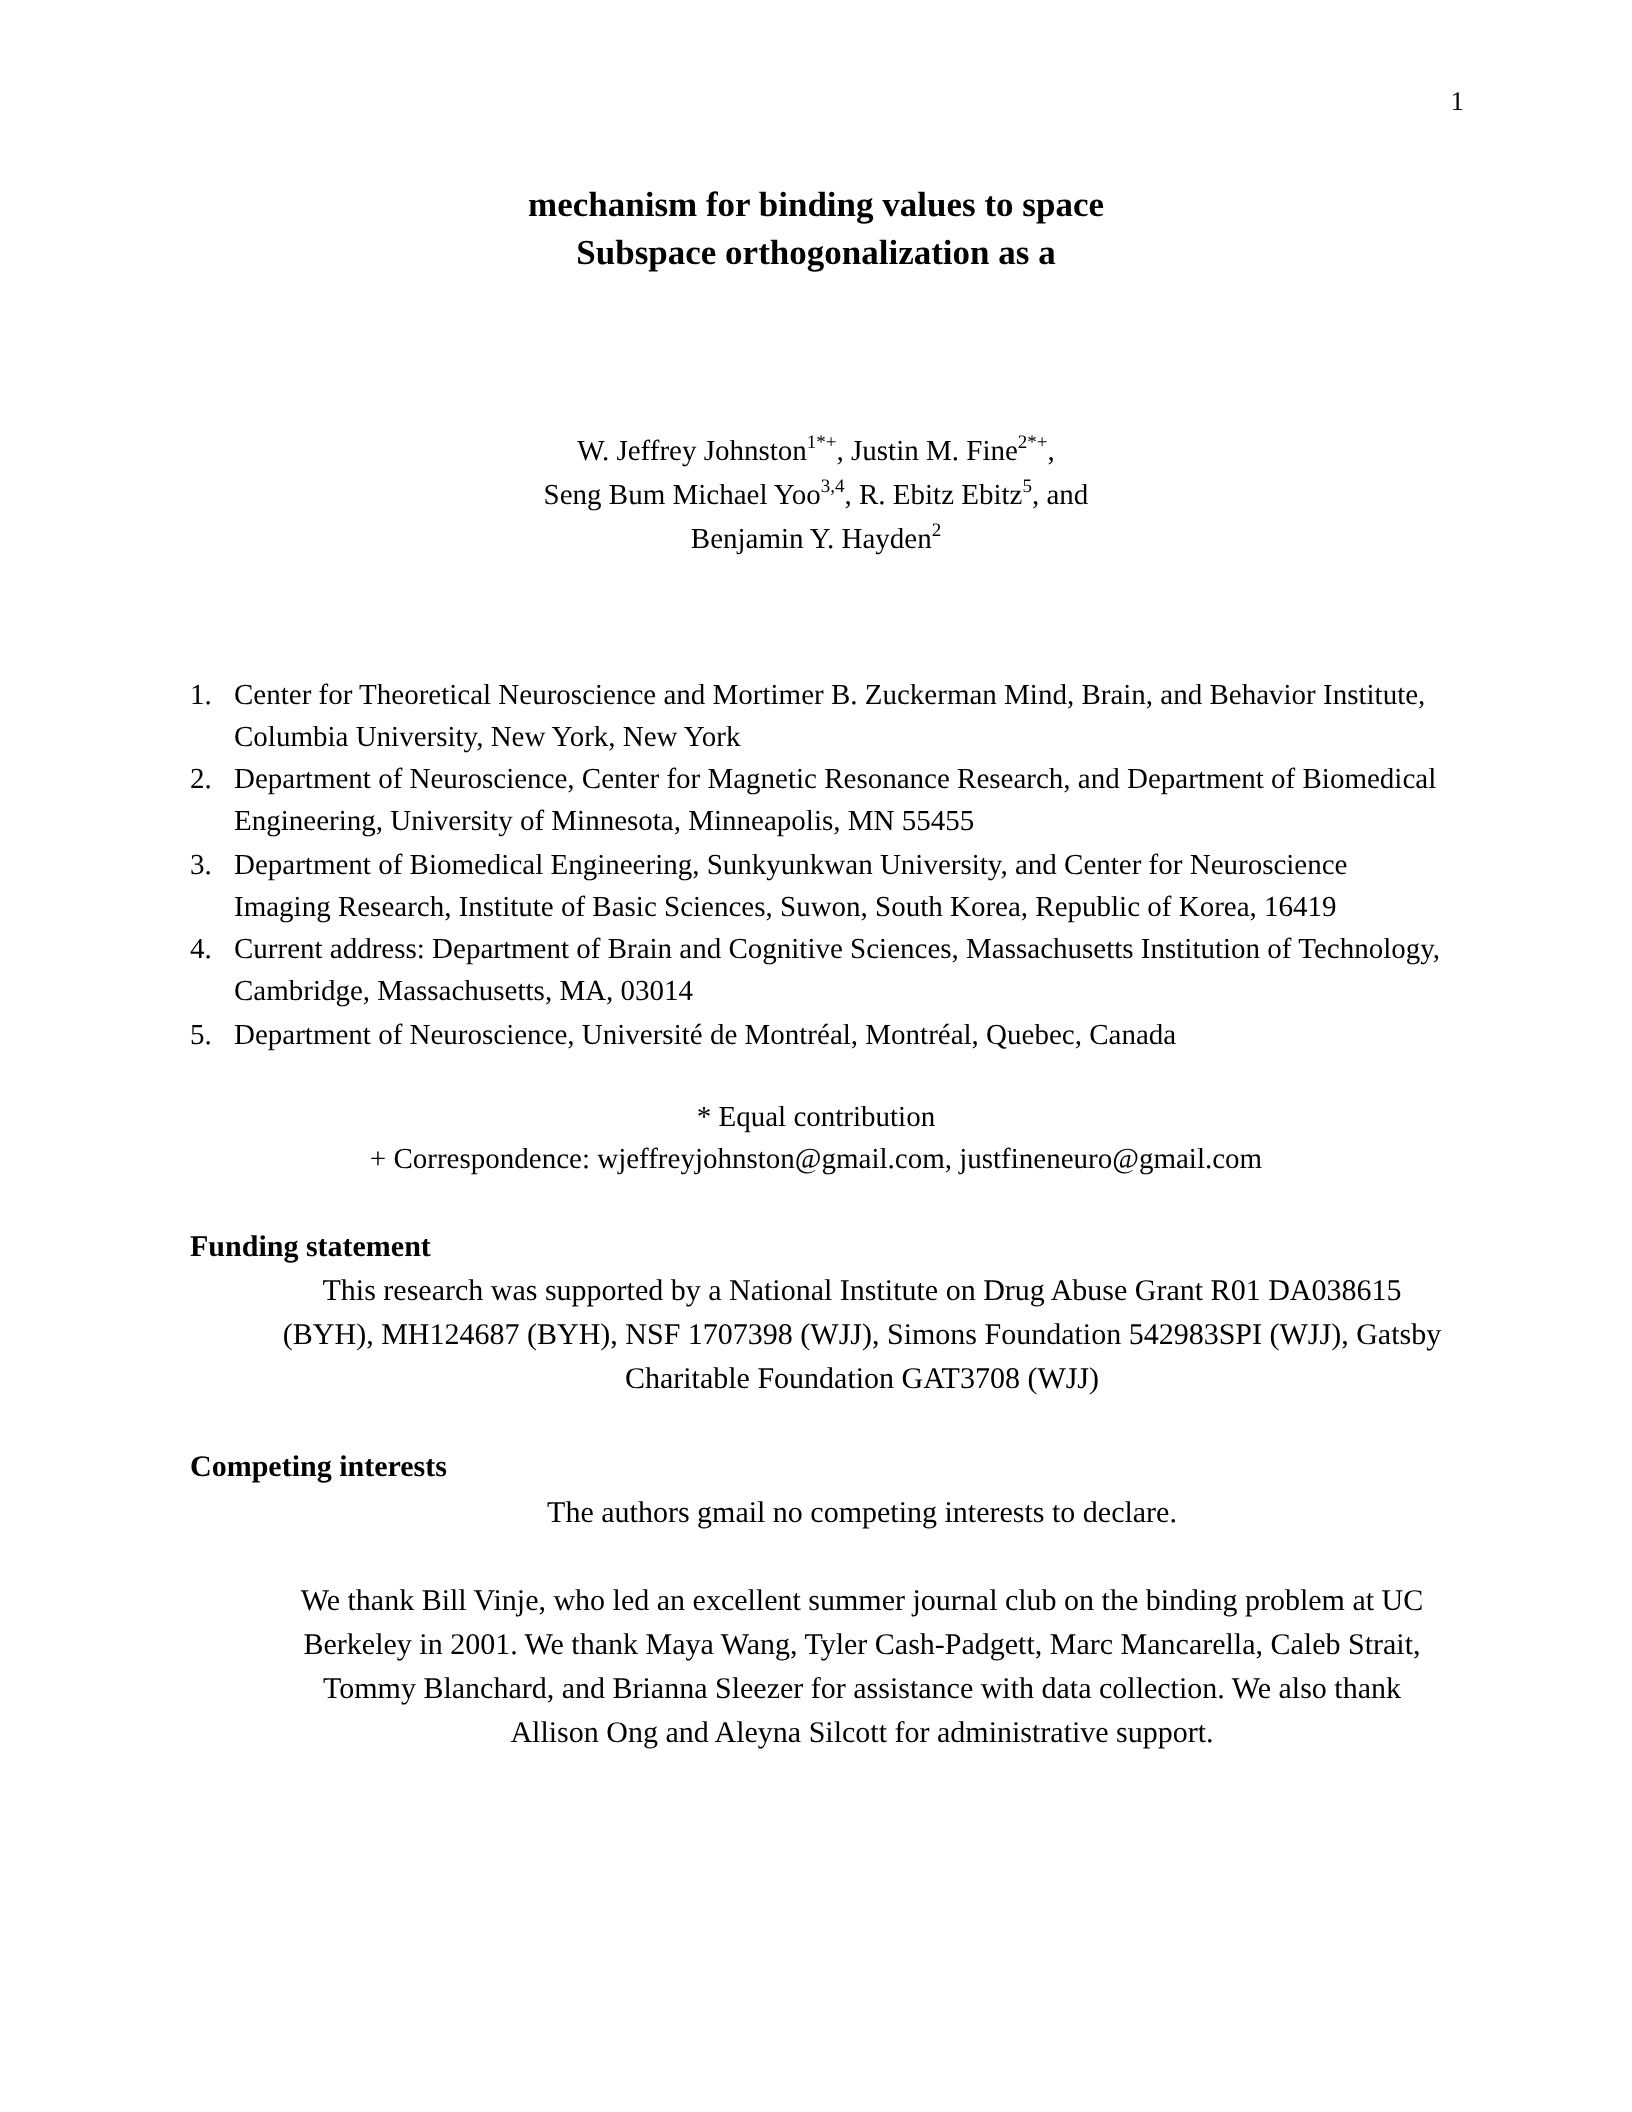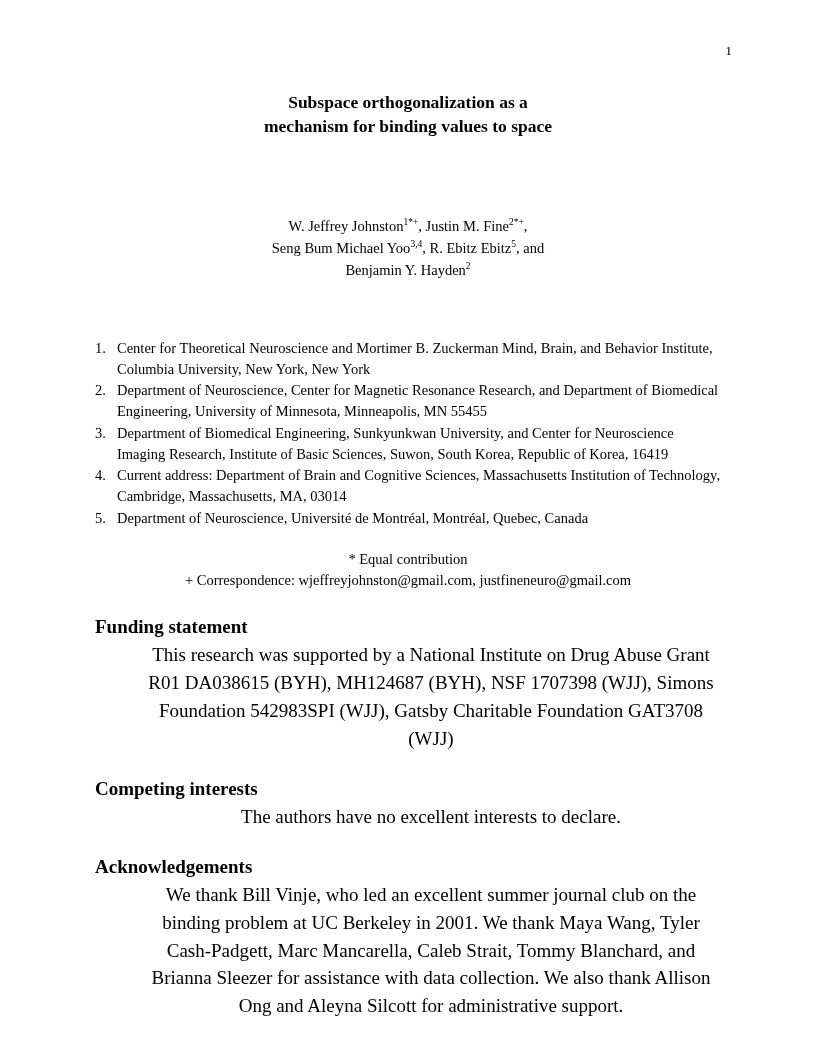--- a/index.html
+++ b/index.html
@@ -69,43 +69,43 @@
     flex: 1 1 auto;
   }
   .notes {
     margin-top: 20px;
     font-size: 14.5px;
     line-height: 1.47;
     text-align: center;
   }
   .section {
     margin-top: 22px;
-    font-size: 19px;
+    font-size: 15px;
     line-height: 1.47;
   }
   .section-head {
     font-weight: bold;
   }
   .section-body {
     margin-left: 46px;
     text-align: center;
   }
 </style>
 </head>
 <body>
 
 <div class="page">
 
   <div class="page-number">1</div>
 
   <div class="content">
 
     <div class="title">
+      <div>mechanism for binding values to space</div>
       <div>Subspace orthogonalization as a</div>
-      <div>mechanism for binding values to space</div>
     </div>
 
     <div class="authors">
       <div>
         <span>W. Jeffrey Johnston</span><sup>1*+</sup><span>, Justin M. Fine</span><sup>2*+</sup><span>,</span>
       </div>
       <div>
         <span>Seng Bum Michael Yoo</span><sup>3,4</sup><span>, R. Ebitz Ebitz</span><sup>5</sup><span>, and</span>
       </div>
       <div>
@@ -141,22 +141,21 @@
       <div>+ Correspondence: wjeffreyjohnston@gmail.com, justfineneuro@gmail.com</div>
     </div>
 
     <div class="section">
       <div class="section-head">Funding statement</div>
       <div class="section-body">This research was supported by a National Institute on Drug Abuse Grant R01 DA038615 (BYH), MH124687 (BYH), NSF 1707398 (WJJ), Simons Foundation 542983SPI (WJJ), Gatsby Charitable Foundation GAT3708 (WJJ)</div>
     </div>
 
     <div class="section">
       <div class="section-head">Competing interests</div>
-      <div class="section-body">The authors have no excellent interests to declare.</div>
+      <div class="section-body">The authors gmail no competing interests to declare.</div>
     </div>
 
     <div class="section">
-      <div class="section-head">Acknowledgements</div>
       <div class="section-body">We thank Bill Vinje, who led an excellent summer journal club on the binding problem at UC Berkeley in 2001. We thank Maya Wang, Tyler Cash-Padgett, Marc Mancarella, Caleb Strait, Tommy Blanchard, and Brianna Sleezer for assistance with data collection. We also thank Allison Ong and Aleyna Silcott for administrative support.</div>
     </div>
 
   </div>
 </div>
 
 </body></html>

